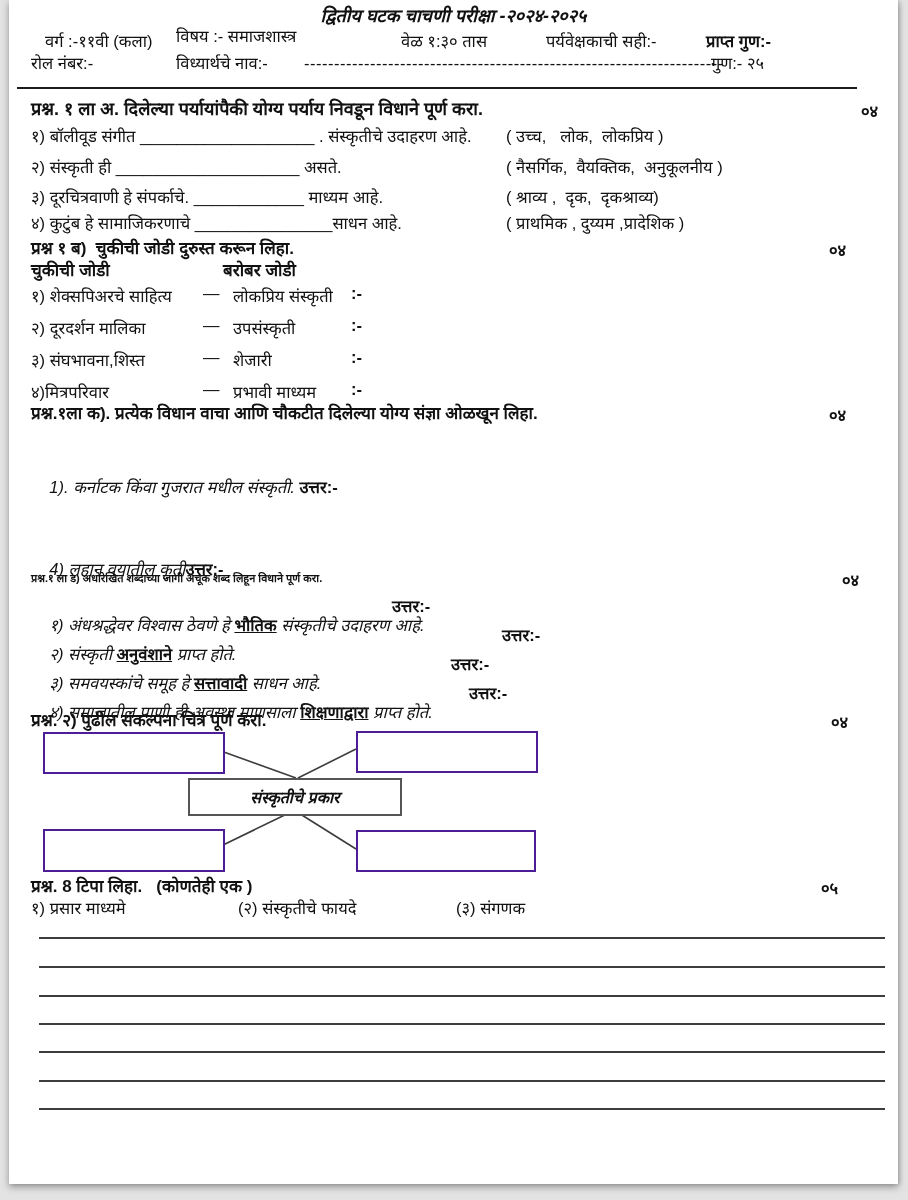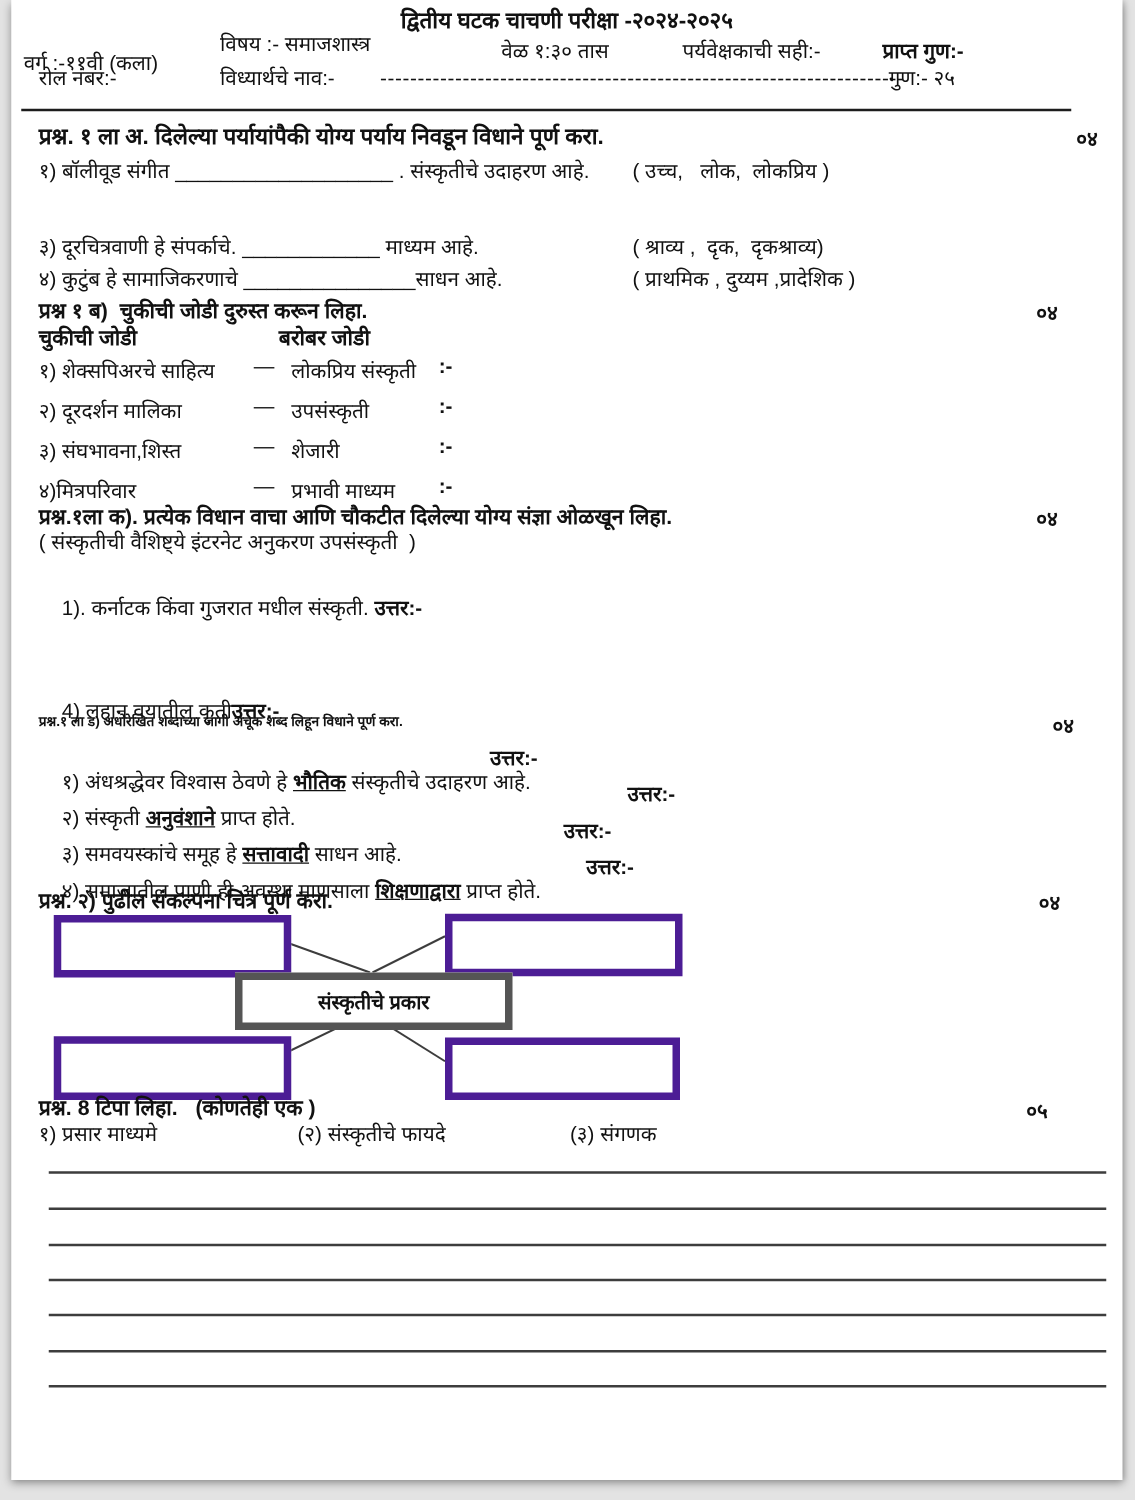--- a/index.html
+++ b/index.html
@@ -10,21 +10,21 @@
     color:#111;
     position:relative;
     overflow:hidden;
   }
   .page {
     position:absolute; left:9px; top:0;
     width:889px; height:1184px;
     background:#ffffff;
     box-shadow:0 3px 7px rgba(0,0,0,0.35), 2px 0 4px rgba(0,0,0,0.12);
   }
-  .t { white-space:pre; }
+  .t { white-space:pre;font-style:italic; }
   .abs { position:absolute; white-space:pre; font-size:16.5px; line-height:21px; }
   .b { font-weight:bold; }
   .title {
     position:absolute; top:3px; left:0; width:100%;
     text-align:center; font-weight:bold; font-size:18px;
   }
   .marks { position:absolute; font-weight:600; font-size:16.5px; }
   .hr-top { position:absolute; left:8px; top:87px; width:840px; height:2px; background:#1c1c1c; }
   .underline-w { font-weight:bold; text-decoration:underline; }
   
@@ -32,48 +32,52 @@
   .q1a-row .stmt { flex:none; width:475px; white-space:pre; }
   .q1a-row .opts { flex:none; white-space:pre; }
   
   .q1b-row { position:absolute; left:22px; display:grid; grid-template-columns:172px 30px 118px 26px; font-size:16.5px; }
   .q1b-row span { white-space:pre; }
   
   .q1d-row { position:absolute; left:22px; right:30px; font-size:16.5px; white-space:pre; }
   .q1d-row .ans { position:absolute; top:0; font-weight:bold; }
   .ans-p1 { left:361px; } .ans-p2 { left:471px; } .ans-p3 { left:420px; } .ans-p4 { left:438px; }
   
-  .cbox { position:absolute; border:6px solid #4c1d95; background:#fff; }
+  .cbox { position:absolute; border:2px solid #4c1d95; background:#fff; }
   .cbox.center { border-color:#555; display:flex; align-items:center; justify-content:center; font-size:16px; font-weight:600; }
   .diagram-svg { position:absolute; left:0; top:700px; width:889px; height:180px; }
   .answer-line { position:absolute; left:30px; width:846px; height:0; border-top:2px solid #3d3d3d; }
   .ans-inline { font-weight:bold; }
 </style>
 </head>
 <body>
 
 <div class="page">
 
   <div class="title t">द्वितीय घटक चाचणी परीक्षा -२०२४-२०२५</div>
-  <span class="abs" style="top:31px; left:10px;margin-top:10px;">वर्ग :-११वी (कला)</span>
+  <span class="abs" style="top:31px; left:36px;">वर्ग :-११वी (कला)</span>
   <span class="abs" style="top:26px; left:167px;">विषय :- समाजशास्त्र</span>
   <span class="abs" style="top:31px; left:392px;">वेळ १:३० तास</span>
   <span class="abs" style="top:31px; left:537px;">पर्यवेक्षकाची सही:-</span>
   <span class="abs b" style="top:31px; left:697px;">प्राप्त गुण:-</span>
   <span class="abs" style="top:53px; left:22px;">रोल नंबर:-</span>
   <span class="abs" style="top:53px; left:167px;">विध्यार्थचे नाव:-</span>
   <span class="abs" style="top:53px; left:295px; letter-spacing:0.5px;">----------------------------------------------------------------------</span>
   <span class="abs" style="top:53px; left:702px;">गुण:- २५</span>
   <div class="hr-top"></div>
 
   <span class="abs b" style="top:99px; left:22px; font-size:18px;">प्रश्न. १ ला अ. दिलेल्या पर्यायांपैकी योग्य पर्याय निवडून विधाने पूर्ण करा.</span>
   <span class="marks" style="top:99px; left:852px;">०४</span>
   <div class="q1a-row" style="top:124px;">
     <span class="stmt">१) बॉलीवूड संगीत ___________________ . संस्कृतीचे उदाहरण आहे.</span>
     <span class="opts">( उच्च,   लोक,  लोकप्रिय )</span>
+  </div>
+  <div class="q1a-row" style="top:155px;">
+    <span class="stmt">२) संस्कृती ही ____________________ असते.</span>
+    <span class="opts">( नैसर्गिक,  वैयक्तिक,  अनुकूलनीय )</span>
   </div>
   <div class="q1a-row" style="top:185px;">
     <span class="stmt">३) दूरचित्रवाणी हे संपर्काचे. ____________ माध्यम आहे.</span>
     <span class="opts">( श्राव्य ,  दृक,  दृकश्राव्य)</span>
   </div>
   <div class="q1a-row" style="top:211px;">
     <span class="stmt">४) कुटुंब हे सामाजिकरणाचे _______________साधन आहे.</span>
     <span class="opts">( प्राथमिक , दुय्यम ,प्रादेशिक )</span>
   </div>
 
@@ -101,21 +105,20 @@
   </div>
   <div class="q1b-row" style="top:380px;">
     <span>४)मित्रपरिवार</span>
     <span>—</span>
     <span>प्रभावी माध्यम</span>
     <span class="b">:-</span>
   </div>
 
   <span class="abs b" style="top:403px; left:22px; font-size:17px;">प्रश्न.१ला क). प्रत्येक विधान वाचा आणि चौकटीत दिलेल्या योग्य संज्ञा ओळखून लिहा.</span>
   <span class="marks" style="top:403px; left:820px;">०४</span>
-  <span class="abs" style="top:424px; left:22px;">( संस्कृतीची वैशिष्ट्ये इंटरनेट अनुकरण उपसंस्कृती  )</span>
   <div class="abs" style="top:456px; left:22px;">
     <span class="t">1). कर्नाटक किंवा गुजरात मधील संस्कृती. </span><span class="ans-inline">उत्तर:-</span>
   </div>
   <div class="abs" style="top:538px; left:22px;">
     <span class="t">4) लहान वयातील कृती</span><span class="ans-inline">उत्तर:-</span>
   </div>
 
   <span class="abs b" style="top:568px; left:22px; font-size:11px;">प्रश्न.१ ला ड) अधोरेखित शब्दाच्या जागी अचूक शब्द लिहून विधाने पूर्ण करा.</span>
   <span class="marks" style="top:568px; left:833px;">०४</span>
   <div class="q1d-row" style="top:594px;">

